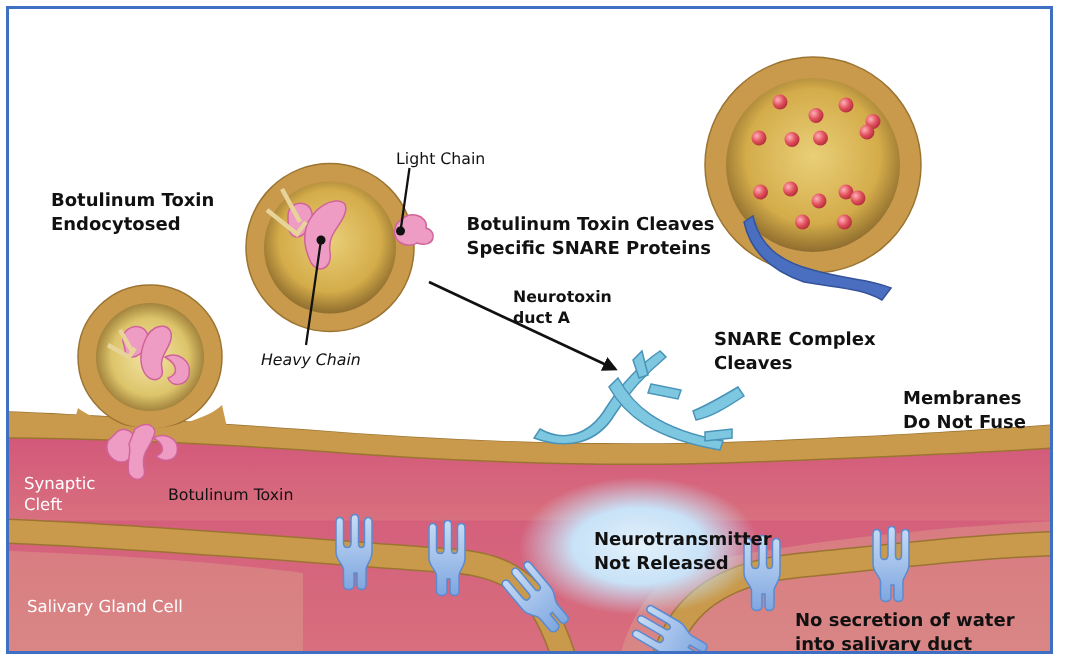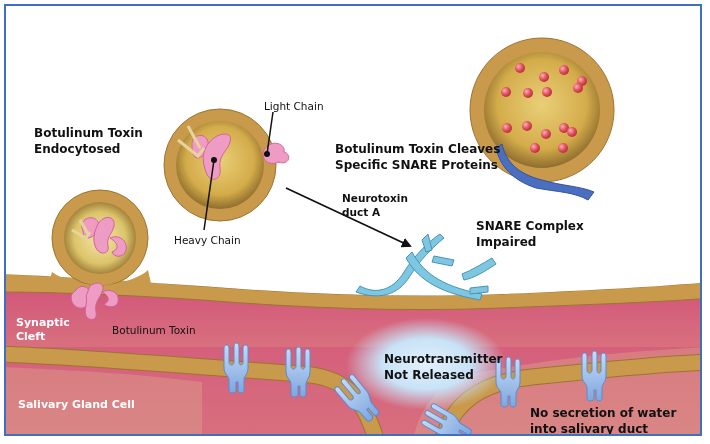--- a/index.html
+++ b/index.html
@@ -2,21 +2,21 @@
 <html><head>
 <meta charset="utf-8">
 <style>
   html, body { margin:0; padding:0; background:#ffffff; }
   body { width:710px; height:444px; overflow:hidden; position:relative; font-family:"Liberation Sans", sans-serif; }
   #frame { position:absolute; left:4px; top:4px; width:698px; height:432px; border:2px solid #3f6fc2; box-sizing:border-box; overflow:hidden; background:#ffffff; }
   svg#scene { position:absolute; left:0; top:0; }
   .lbl { position:absolute; font-family:"DejaVu Sans", sans-serif; color:#111; text-align:left; line-height:1.3; white-space:nowrap; }
   .b { font-weight:bold; font-size:12px; }
   .n { font-size:10.5px; }
-  .w { color:#ffffff; font-weight:bold; font-size:11px; text-align:left; }
+  .w { color:#ffffff; font-weight:normal; font-size:11px; text-align:left; }
 </style>
 </head>
 <body>
 
 <div id="frame">
   <svg id="scene" width="698" height="432" viewBox="4 4 698 432">
     <defs>
       <radialGradient id="vesGrad" cx="50%" cy="45%" r="55%">
         <stop offset="0%" stop-color="#e9cf78"></stop>
         <stop offset="70%" stop-color="#d4ac4a"></stop>
@@ -158,39 +158,43 @@
     <g>
         <use href="#receptor" transform="translate(594,372)"></use>
       </g>
   </svg>
 
   <div class="lbl b" style="left:28px; top:120px;">
     <div>Botulinum Toxin</div>
     <div>Endocytosed</div>
   </div>
   <div class="lbl n" style="left:258px; top:94px;">Light Chain</div>
-  <div class="lbl n" style="left:168px; top:228px;">Heavy Chain</div>
-  <div class="lbl b" style="left:305px; top:136px;margin-left:24px;">
+  <div class="lbl n" style="left:168px; top:228px;font-style:italic;">Heavy Chain</div>
+  <div class="lbl b" style="left:305px; top:136px;">
     <div>Botulinum Toxin Cleaves</div>
     <div>Specific SNARE Proteins</div>
   </div>
   <div class="lbl n" style="left:336px; top:186px;font-weight:bold;">
     <div>Neurotoxin</div>
     <div>duct A</div>
   </div>
   <div class="lbl b" style="left:470px; top:213px;">
     <div>SNARE Complex</div>
-    <div>Impaired</div>
+    <div>Cleaves</div>
+  </div>
+  <div class="lbl b" style="left:596px; top:252px;">
+    <div>Membranes</div>
+    <div>Do Not Fuse</div>
   </div>
   <div class="lbl w" style="left:10px; top:310px;">
     <div>Synaptic</div>
     <div>Cleft</div>
   </div>
   <div class="lbl n" style="left:106px; top:318px;">Botulinum Toxin</div>
-  <div class="lbl b" style="left:378px; top:346px;">
+  <div class="lbl b" style="left:390px; top:346px;">
     <div>Neurotransmitter</div>
     <div>Not Released</div>
   </div>
   <div class="lbl b" style="left:524px; top:400px;">
     <div>No secretion of water</div>
     <div>into salivary duct</div>
   </div>
   <div class="lbl w" style="left:12px; top:392px;">Salivary Gland Cell</div>
 </div>
 

